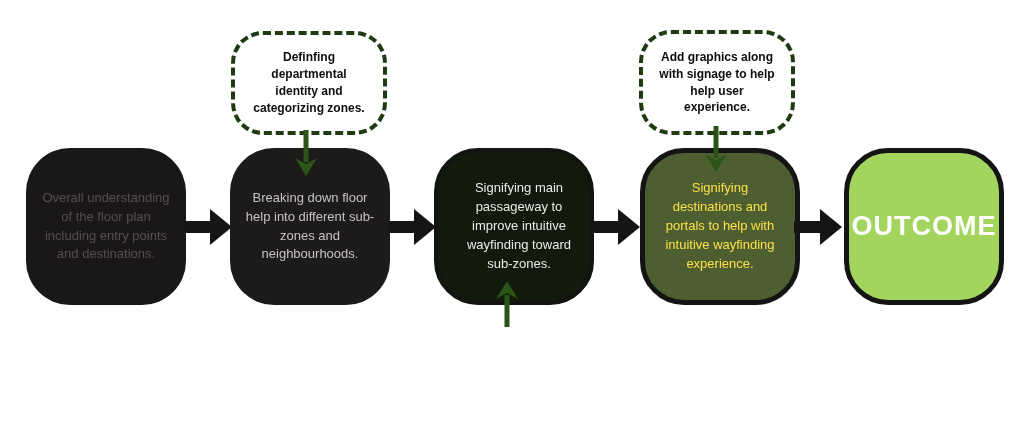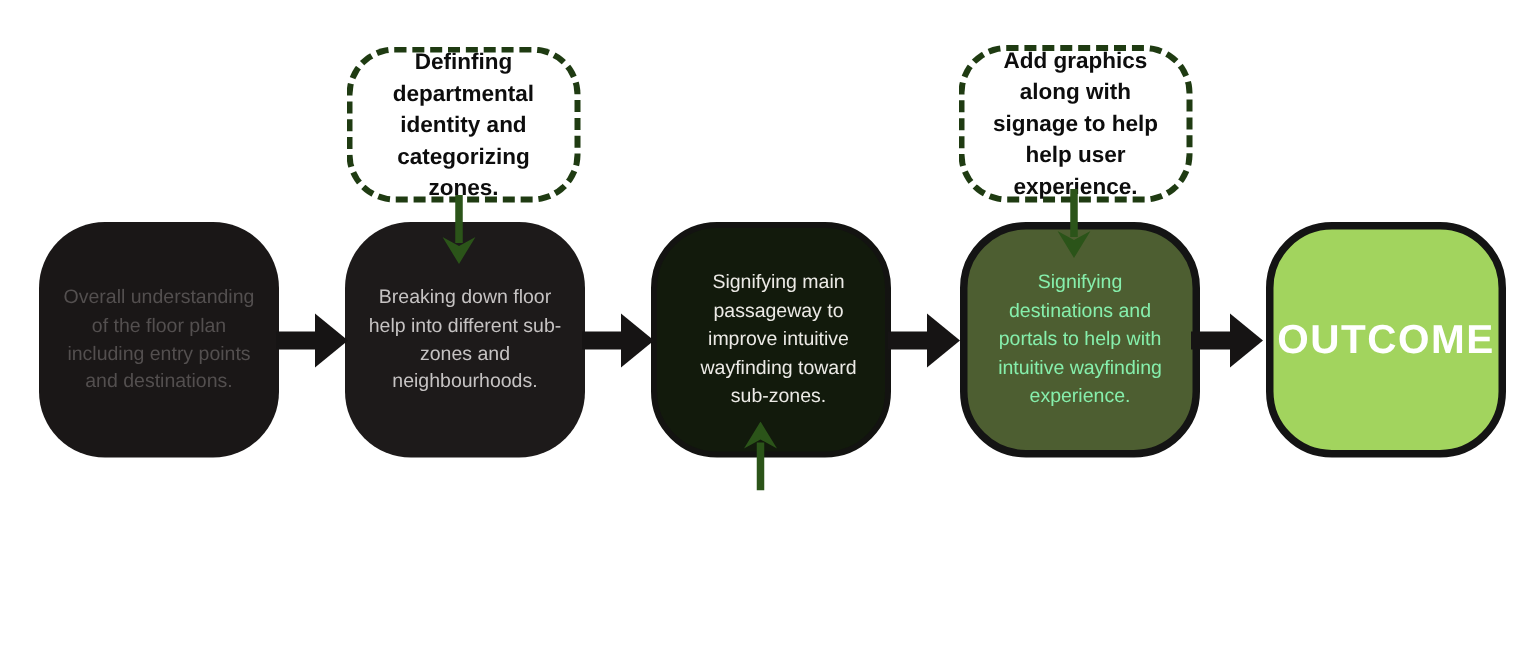--- a/index.html
+++ b/index.html
@@ -11,21 +11,21 @@
   
   .step-box{
     position:absolute;top:148px;height:157px;width:160px;
     border-radius:44px;box-sizing:border-box;
     display:flex;align-items:center;justify-content:center;text-align:center;
     font-size:13px;line-height:1.45;padding:12px 14px;
   }
   .box-1{left:26px;background:#1a1717;color:#534f4f;}
   .box-2{left:230px;background:#1d1a1a;color:#c6c3c3;}
   .box-3{left:434px;background:#121a0c;border:4px solid #131311;color:#eceae6;padding-left:24px;}
-  .box-4{left:640px;background:#4d5e31;border:5px solid #141414;color:#86efac;}
+  .box-4{left:640px;background:#4d5e31;border:5px solid #141414;color:#fde047;}
   .box-5{left:844px;background:#a2d45e;border:5px solid #141414;justify-content:center;}
   .box-5 .outcome-label{
     color:#ffffff;font-weight:bold;font-size:27px;letter-spacing:1px;
   }
 
   
   .flow-arrow{position:absolute;top:209px;width:48px;height:36px;}
   .fa-1{left:184px;}
   .fa-2{left:388px;}
   .fa-3{left:592px;}
@@ -37,21 +37,21 @@
     position:absolute;left:26px;top:0;width:0;height:0;
     border-top:18px solid transparent;border-bottom:18px solid transparent;
     border-left:22px solid #161414;
   }
 
   
   .callout{
     position:absolute;box-sizing:border-box;background:#ffffff;
     border:4px dashed #1f3b12;border-radius:32px;
     display:flex;align-items:center;justify-content:center;text-align:center;
-    font-weight:bold;color:#0d0d0d;font-size:15px;line-height:1.4;
+    font-weight:bold;color:#0d0d0d;font-size:12px;line-height:1.4;
     padding:10px 16px;
   }
   .callout-1{left:231px;top:31px;width:156px;height:104px;}
   .callout-2{left:639px;top:30px;width:156px;height:105px;}
   .callout-3{left:435px;top:322px;width:161px;height:101px;}
 
   
   .green-arrow{position:absolute;z-index:5;}
   .ga-1{left:295px;top:130px;}
   .ga-2{left:705px;top:126px;}

